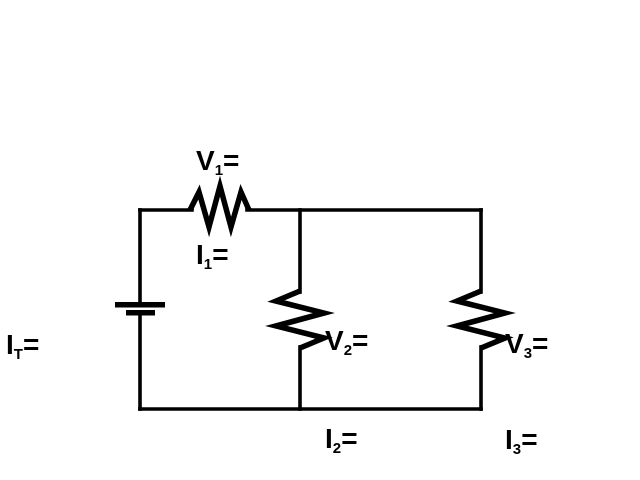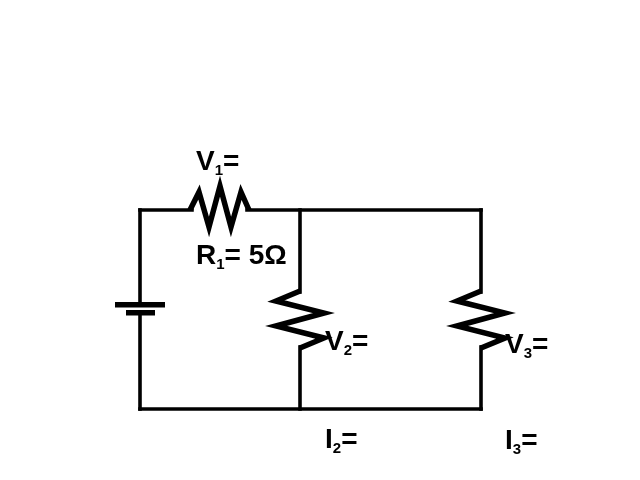--- a/index.html
+++ b/index.html
@@ -62,24 +62,25 @@
       <polyline points="481,291 457,301 505,313 457,326 505,338 481,348"></polyline>
     </g>
     <g fill="currentColor" stroke="none">
       <rect x="115" y="302" width="50" height="5.5"></rect>
       <rect x="126" y="310" width="29" height="5.5"></rect>
     </g>
   </svg>
 
   <div class="lblgroup g-r1">
     <div class="lline"><span class="base">V</span><span class="sub">1</span><span class="rest">=</span></div>
-    <div class="lline"><span class="base">R</span><span class="sub">1</span><span class="rest">= 5Ω</span></div>
+    <div class="lline"><span class="base">I</span><span class="sub">1</span><span class="rest">=</span></div>
   </div>
 
   <div class="lblgroup g-source">
+    <div class="lline"><span class="base">I</span><span class="sub">T</span><span class="rest">=</span></div>
     
   </div>
 
   <div class="lblgroup g-r2">
     <div class="lline"><span class="base">V</span><span class="sub">2</span><span class="rest">=</span></div>
     <div class="lline"><span class="base">I</span><span class="sub">2</span><span class="rest">=</span></div>
     
   </div>
 
   <div class="lblgroup g-r3">

